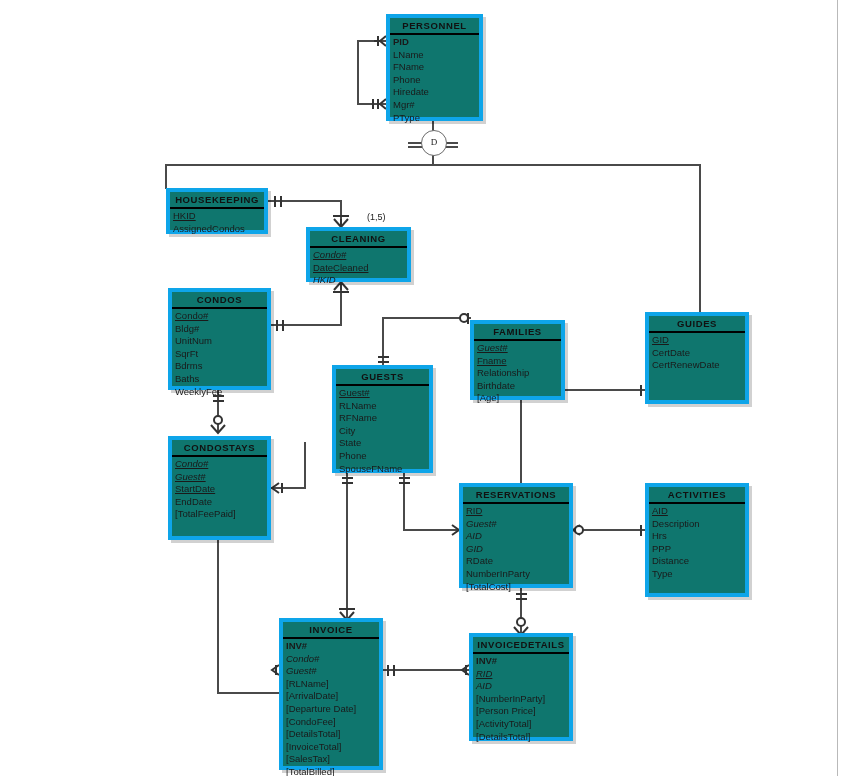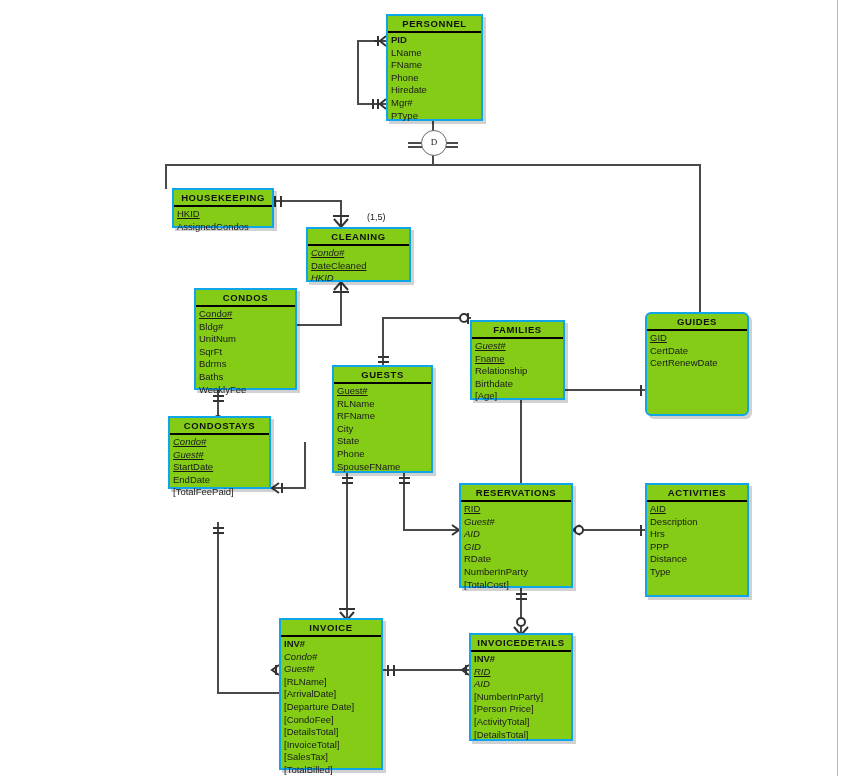--- a/index.html
+++ b/index.html
@@ -1,21 +1,21 @@
 <!DOCTYPE html>
 <html><head>
 <meta charset="utf-8">
 <style>
   html,body{margin:0;padding:0;background:#ffffff;}
   body{font-family:"Liberation Sans", sans-serif;}
   #canvas{position:relative;width:844px;height:776px;background:#ffffff;overflow:hidden;}
   .rule-right{position:absolute;top:0;right:6px;width:1px;height:776px;background:#b9b9b9;}
 
   
-  .entity{position:absolute;background:#84cc16;border:2px solid #0ea5e9;box-sizing:border-box;
+  .entity{position:absolute;background:#0f766e;border:4px solid #0ea5e9;box-sizing:border-box;
           box-shadow:3px 3px 0 rgba(0,0,0,0.18);}
   .entity .ehead{border-bottom:2px solid #000;text-align:center;font-size:9.5px;font-weight:bold;
           letter-spacing:.6px;padding:2px 2px 2px 2px;line-height:11px;color:#111;}
   .entity .ebody{padding:1px 0 1px 3px;}
   .attr{font-size:9.5px;line-height:12.6px;color:#1a1a1a;white-space:nowrap;}
   .pk{font-weight:bold;}
   .fk{font-style:italic;}
   .fkpk{font-style:italic;text-decoration:underline;}
   .pkplain{text-decoration:underline;}
   .dcircle{position:absolute;border:1.5px solid #6b6b6b;border-radius:50%;background:#fff;
@@ -159,38 +159,38 @@
       <div class="attr pk">PID</div>
       <div class="attr">LName</div>
       <div class="attr">FName</div>
       <div class="attr">Phone</div>
       <div class="attr">Hiredate</div>
       <div class="attr">Mgr#</div>
       <div class="attr">PType</div>
     </div>
   </div>
 
-  <div class="entity" style="left:172px;top:188px;width:102px;height:40px;">
+  <div class="entity" style="left:166px;top:188px;width:102px;height:46px;">
     <div class="ehead">HOUSEKEEPING</div>
     <div class="ebody">
       <div class="attr pkplain">HKID</div>
       <div class="attr">AssignedCondos</div>
     </div>
   </div>
 
   <div class="entity" style="left:306px;top:227px;width:105px;height:55px;">
     <div class="ehead">CLEANING</div>
     <div class="ebody">
       <div class="attr fkpk">Condo#</div>
       <div class="attr pkplain">DateCleaned</div>
       <div class="attr fk">HKID</div>
     </div>
   </div>
 
-  <div class="entity" style="left:168px;top:288px;width:103px;height:102px;margin-left:26px;">
+  <div class="entity" style="left:168px;top:288px;width:103px;height:102px;">
     <div class="ehead">CONDOS</div>
     <div class="ebody">
       <div class="attr pkplain">Condo#</div>
       <div class="attr">Bldg#</div>
       <div class="attr">UnitNum</div>
       <div class="attr">SqrFt</div>
       <div class="attr">Bdrms</div>
       <div class="attr">Baths</div>
       <div class="attr">WeeklyFee</div>
     </div>
@@ -200,21 +200,21 @@
     <div class="ehead">FAMILIES</div>
     <div class="ebody">
       <div class="attr fkpk">Guest#</div>
       <div class="attr pkplain">Fname</div>
       <div class="attr">Relationship</div>
       <div class="attr">Birthdate</div>
       <div class="attr">[Age]</div>
     </div>
   </div>
 
-  <div class="entity" style="left:645px;top:312px;width:104px;height:104px;border-radius:6px;">
+  <div class="entity" style="left:645px;top:312px;width:104px;height:92px;">
     <div class="ehead">GUIDES</div>
     <div class="ebody">
       <div class="attr pkplain">GID</div>
       <div class="attr">CertDate</div>
       <div class="attr">CertRenewDate</div>
     </div>
   </div>
 
   <div class="entity" style="left:332px;top:365px;width:101px;height:108px;">
     <div class="ehead">GUESTS</div>
@@ -222,21 +222,21 @@
       <div class="attr pkplain">Guest#</div>
       <div class="attr">RLName</div>
       <div class="attr">RFName</div>
       <div class="attr">City</div>
       <div class="attr">State</div>
       <div class="attr">Phone</div>
       <div class="attr">SpouseFName</div>
     </div>
   </div>
 
-  <div class="entity" style="left:168px;top:416px;width:103px;height:73px;">
+  <div class="entity" style="left:168px;top:436px;width:103px;height:104px;">
     <div class="ehead">CONDOSTAYS</div>
     <div class="ebody">
       <div class="attr fkpk">Condo#</div>
       <div class="attr fkpk">Guest#</div>
       <div class="attr pkplain">StartDate</div>
       <div class="attr">EndDate</div>
       <div class="attr">[TotalFeePaid]</div>
     </div>
   </div>
 

